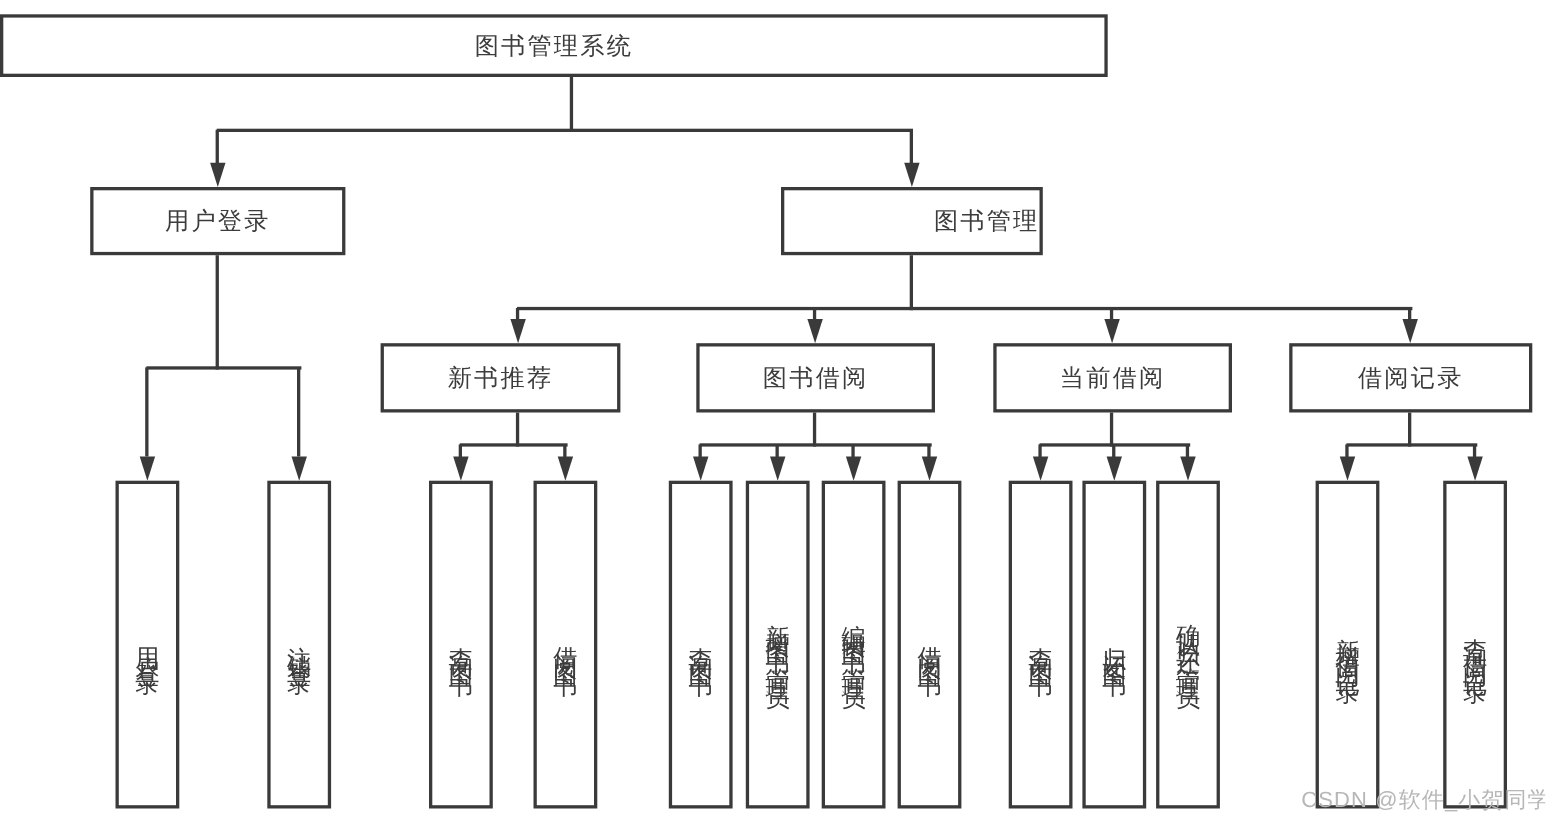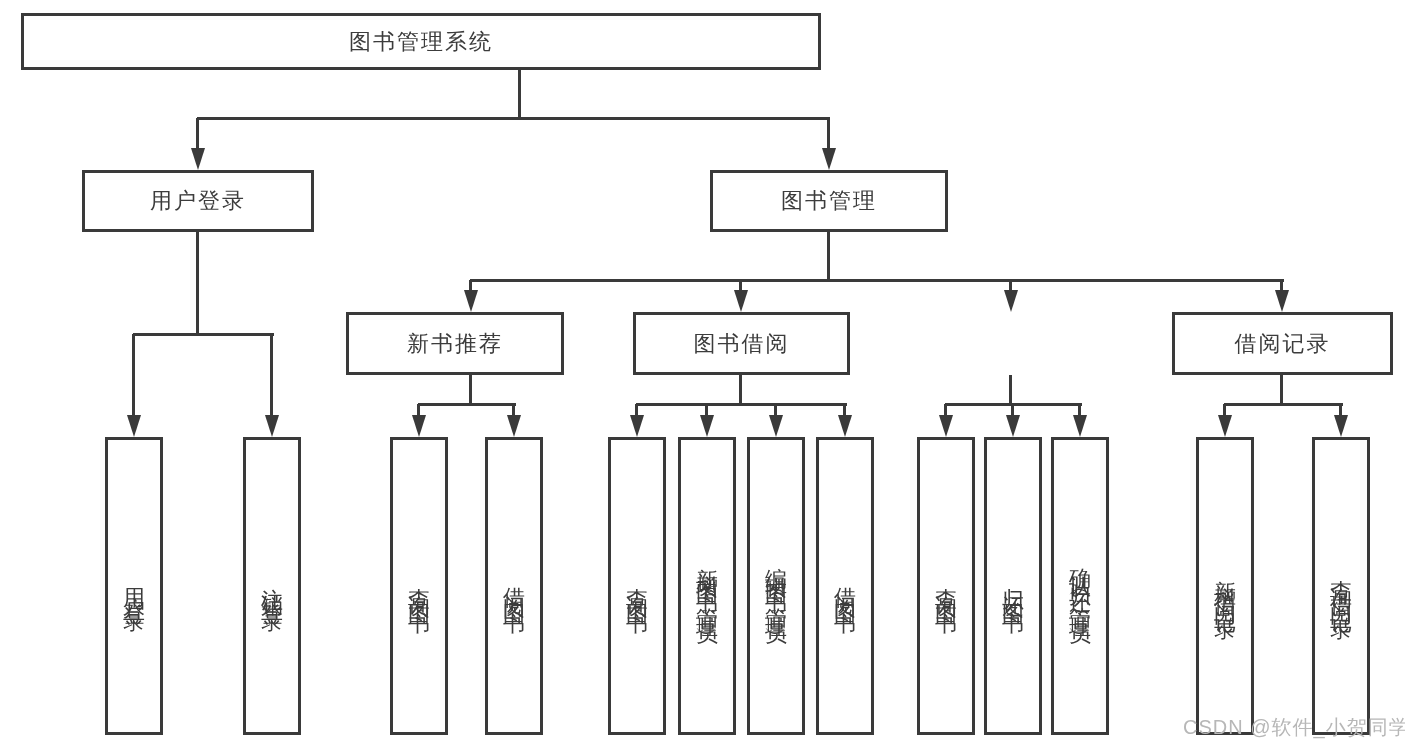--- a/index.html
+++ b/index.html
@@ -73,35 +73,35 @@
     color: var(--wm);
     z-index: 10;
     white-space: nowrap;
   }
 </style>
 </head>
 <body style="--line: #3a3a3a; --text: #3c3c3c; --wm: #b7b7b7; background: rgb(255, 255, 255);">
 
 <div class="canvas">
 
-  <div class="node" style="left:21px; top:13px; width:800px; height:57px;">
+  <div class="node" style="left:0; top:13px; width:1007px; height:57px;">
     <span>图书管理系统</span>
   </div>
 
   <div class="vline" style="left:518px; top:69px; height:50px;"></div>
   <div class="hline" style="left:197px; top:117px; width:633px;"></div>
   <div class="vline" style="left:196px; top:118px; height:32px;"></div>
   <div class="arrowhead" style="left:191px; top:148px;"></div>
   <div class="vline" style="left:827px; top:118px; height:32px;"></div>
   <div class="arrowhead" style="left:822px; top:148px;"></div>
 
   <div class="node" style="left:82px; top:170px; width:232px; height:62px;">
     <span>用户登录</span>
   </div>
-  <div class="node" style="left:710px; top:170px; width:238px; height:62px;">
+  <div class="node" style="left:710px; top:170px; width:238px; height:62px;justify-content:flex-end;">
     <span>图书管理</span>
   </div>
 
   <div class="vline" style="left:196px; top:232px; height:104px;"></div>
   <div class="hline" style="left:133px; top:333px; width:141px;"></div>
   <div class="vline" style="left:132px; top:334px; height:81px;"></div>
   <div class="arrowhead" style="left:127px; top:415px;"></div>
   <div class="vline" style="left:270px; top:334px; height:81px;"></div>
   <div class="arrowhead" style="left:265px; top:415px;"></div>
 
@@ -115,20 +115,23 @@
   <div class="arrowhead" style="left:1004px; top:290px;"></div>
   <div class="vline" style="left:1280px; top:280px; height:12px;"></div>
   <div class="arrowhead" style="left:1275px; top:290px;"></div>
 
   <div class="node" style="left:346px; top:312px; width:218px; height:63px;">
     <span>新书推荐</span>
   </div>
   <div class="node" style="left:633px; top:312px; width:217px; height:63px;">
     <span>图书借阅</span>
   </div>
+  <div class="node" style="left:903px; top:312px; width:217px; height:63px;">
+    <span>当前借阅</span>
+  </div>
   <div class="node" style="left:1172px; top:312px; width:221px; height:63px;">
     <span>借阅记录</span>
   </div>
 
   <div class="vline" style="left:469px; top:375px; height:31px;"></div>
   <div class="hline" style="left:418px; top:403px; width:98px;"></div>
   <div class="vline" style="left:417px; top:404px; height:12px;"></div>
   <div class="arrowhead" style="left:412px; top:415px;"></div>
   <div class="vline" style="left:512px; top:404px; height:12px;"></div>
   <div class="arrowhead" style="left:507px; top:415px;"></div>

